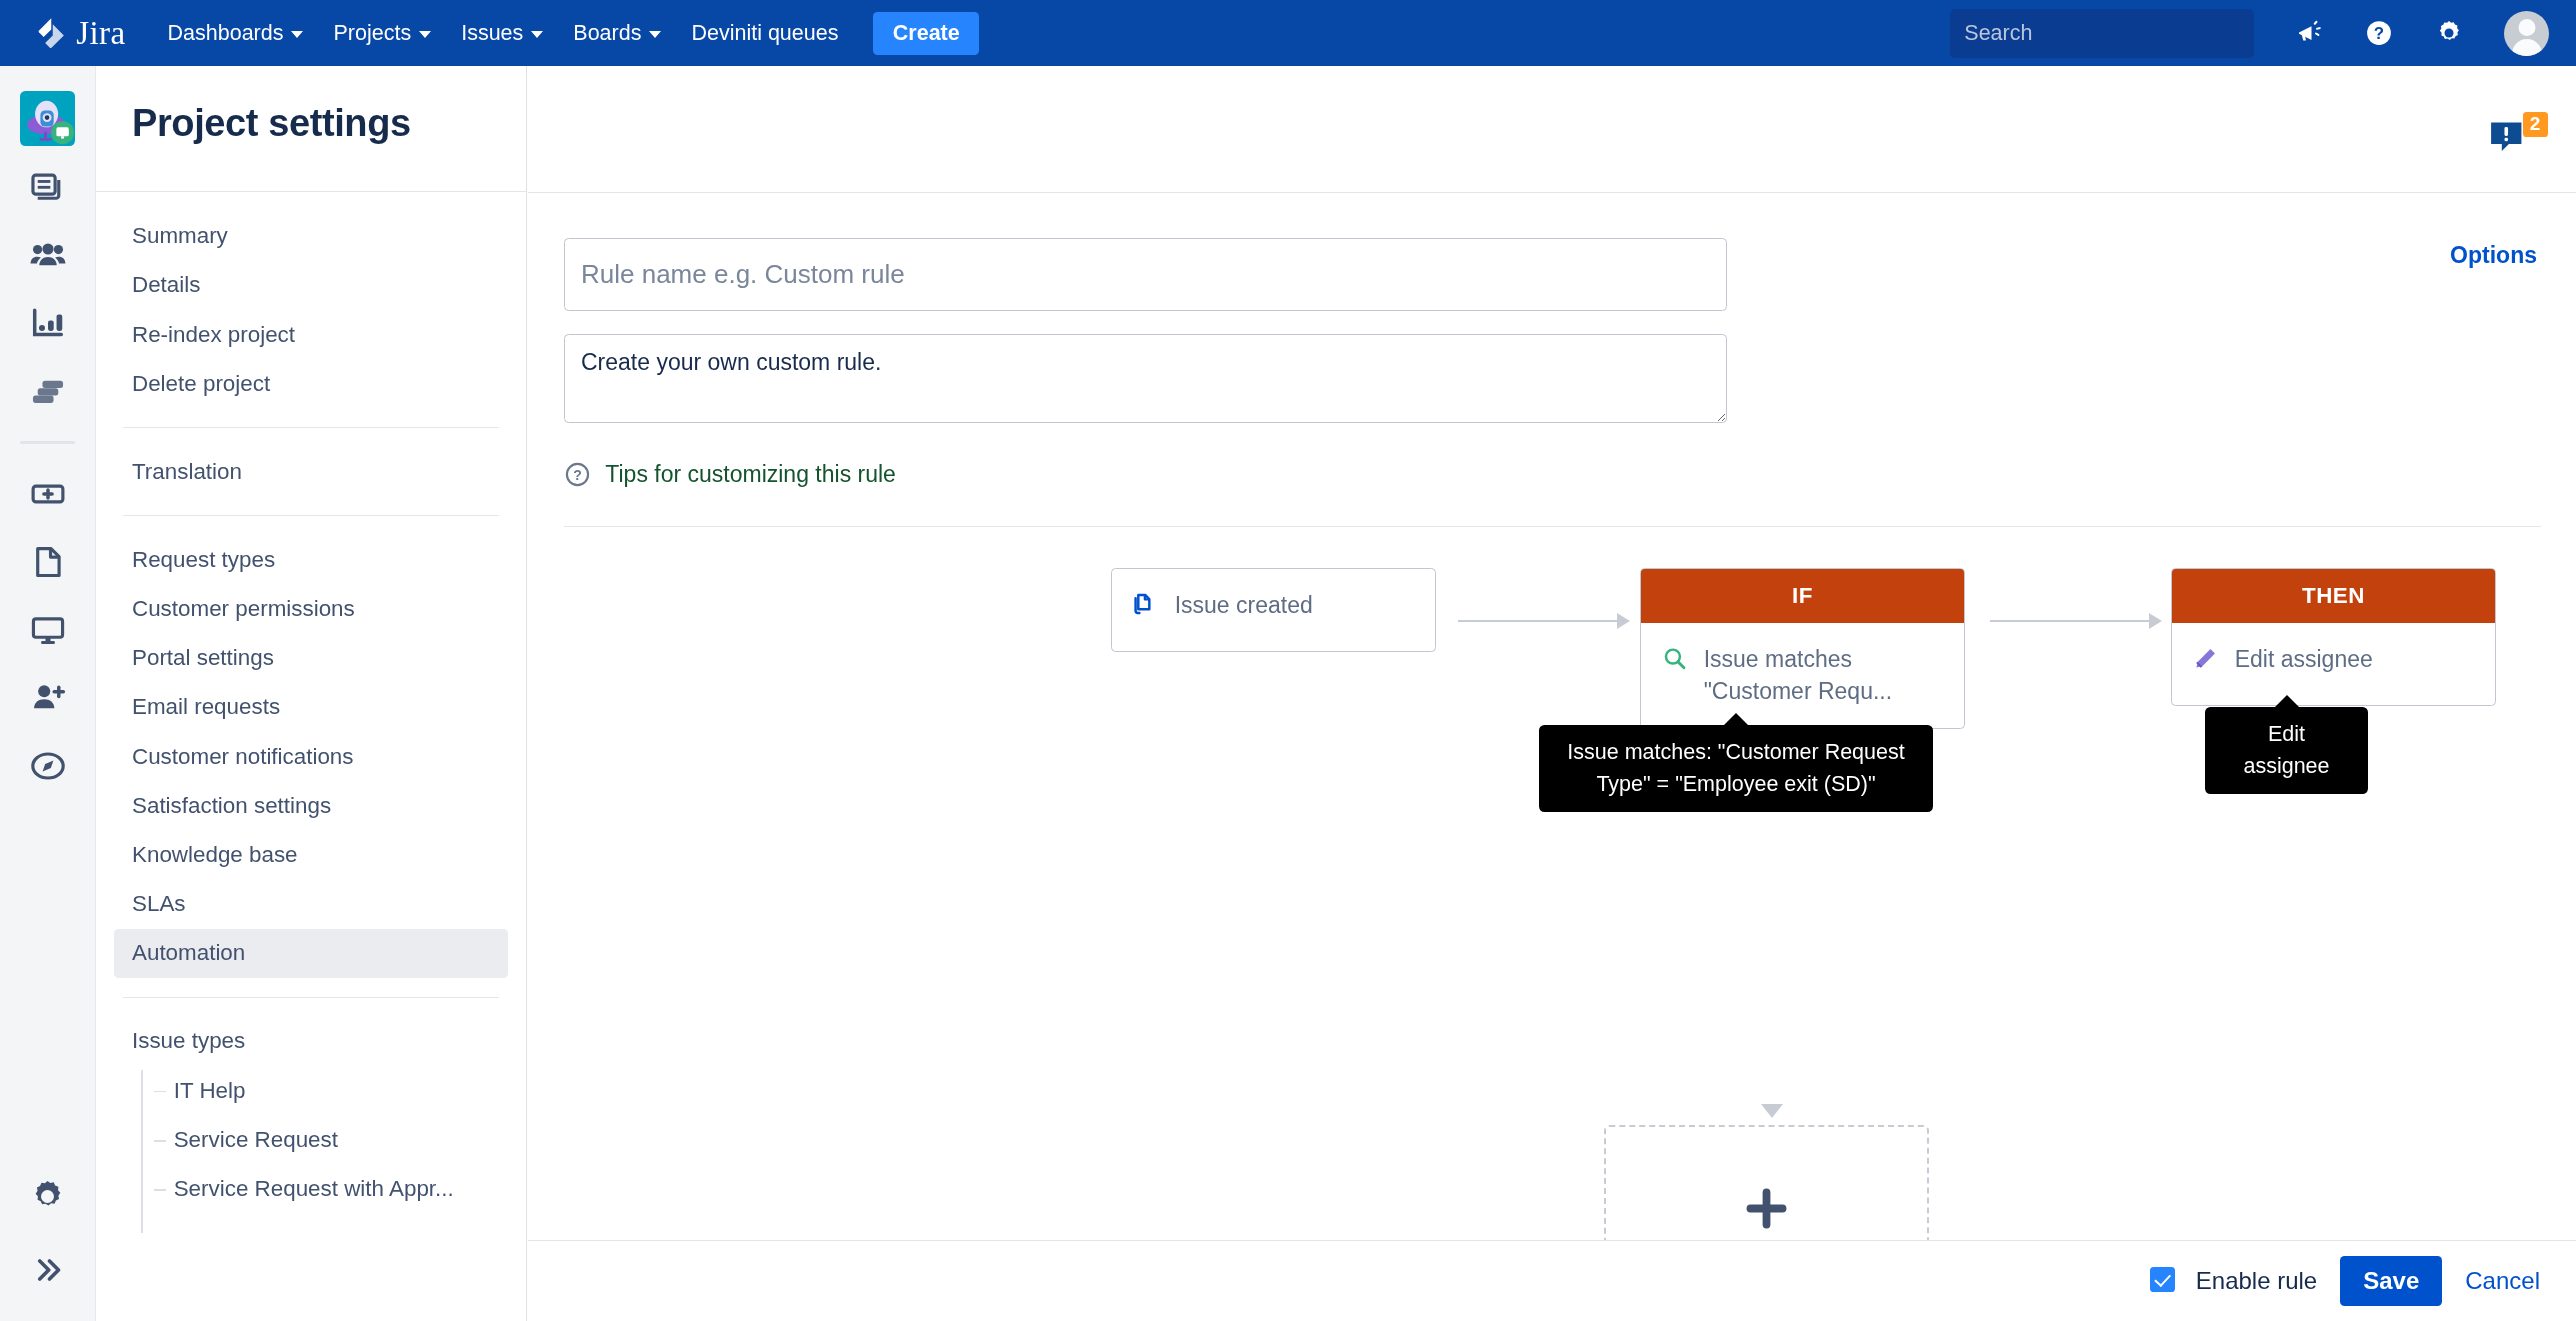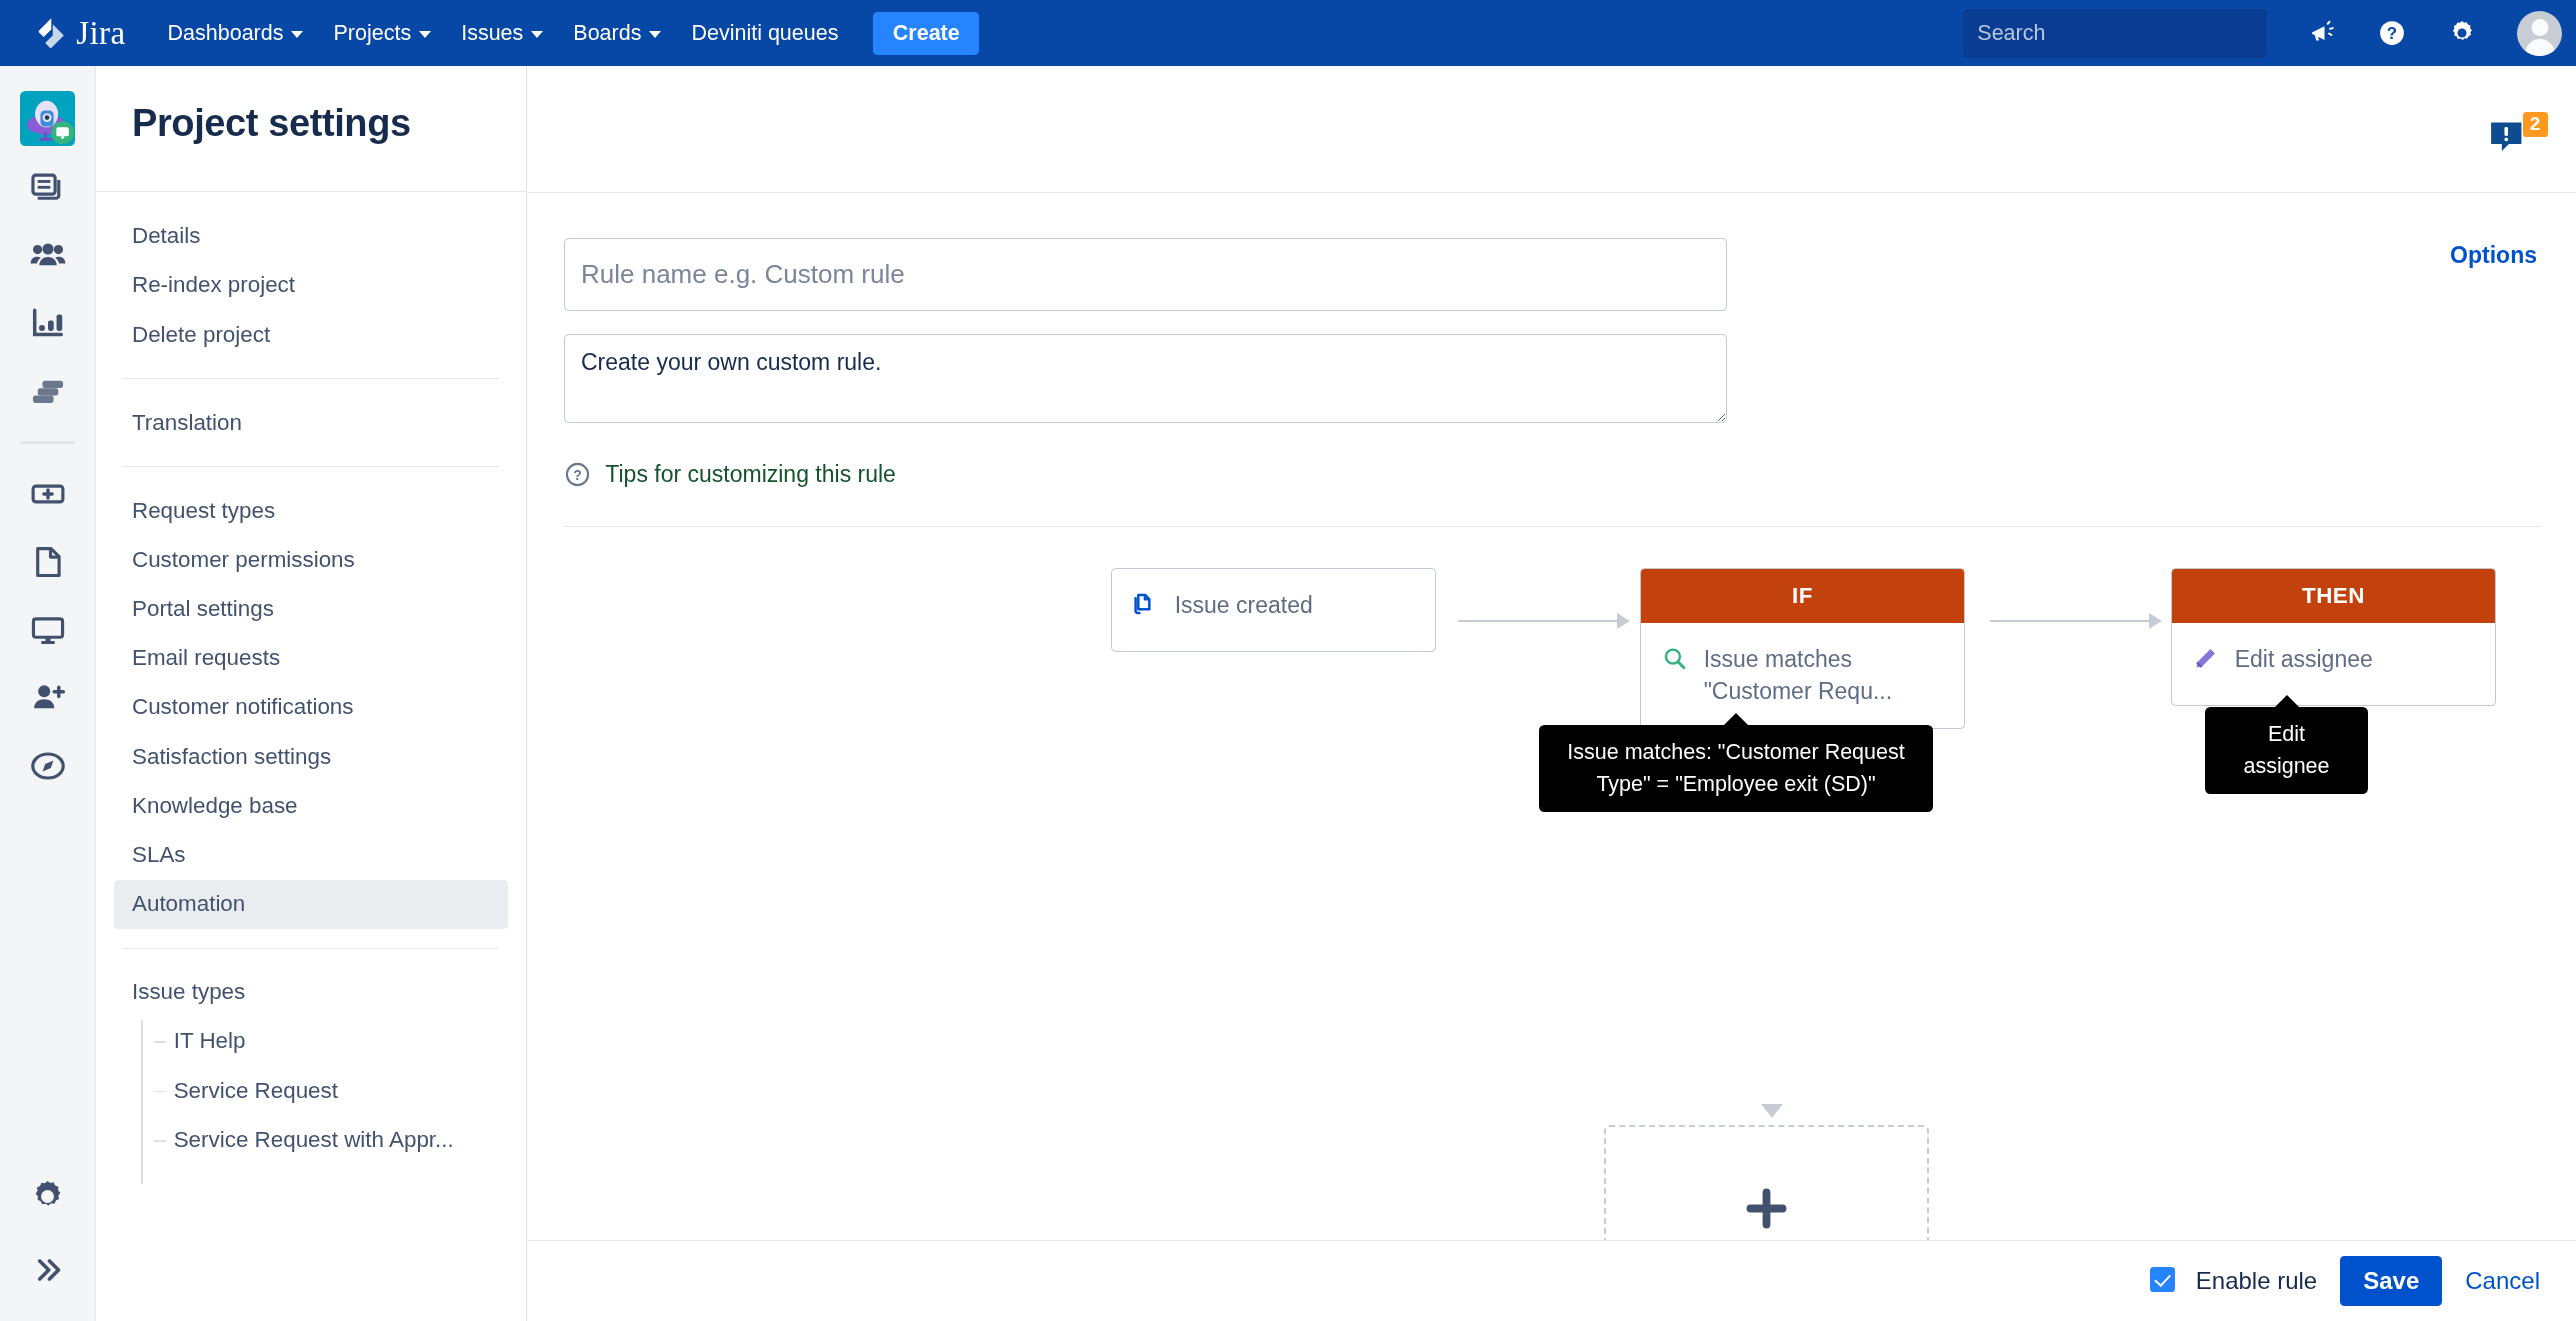--- a/index.html
+++ b/index.html
@@ -45,21 +45,21 @@
   #create-btn {
     background: #2684FF; color: #ffffff;
     font-size: 21.5px; font-weight: 700;
     border: none; border-radius: 4.5px;
     height: 43px; padding: 0 19.7px;
     margin-left: 19.7px; cursor: pointer;
     font-family: "Liberation Sans", sans-serif;
   }
   #nav-right {
     margin-left: auto; display: flex; align-items: center;
-    padding-right: 14px; gap: 40px;
+    padding-right: 27px; gap: 40px;
   }
   #search-box {
     width: 304px; height: 49px;
     background: #0a3d91;
     border-radius: 5.4px;
     display: flex; align-items: center;
     padding: 0 14.3px;
   }
   #search-input {
     flex: 1; background: transparent; border: none; outline: none;
@@ -451,20 +451,21 @@
       </svg>
     </div>
   </div>
 </div>
 
 <div id="settings-panel">
   <div id="page-title">Project settings</div>
   <div id="panel-sep"></div>
 
   <div id="menu">
+    <div class="menu-item">Summary</div>
     <div class="menu-item">Details</div>
     <div class="menu-item">Re-index project</div>
     <div class="menu-item">Delete project</div>
 
     <div class="menu-sep"></div>
     <div class="menu-item">Translation</div>
     <div class="menu-sep"></div>
 
     <div class="menu-item">Request types</div>
     <div class="menu-item">Customer permissions</div>

